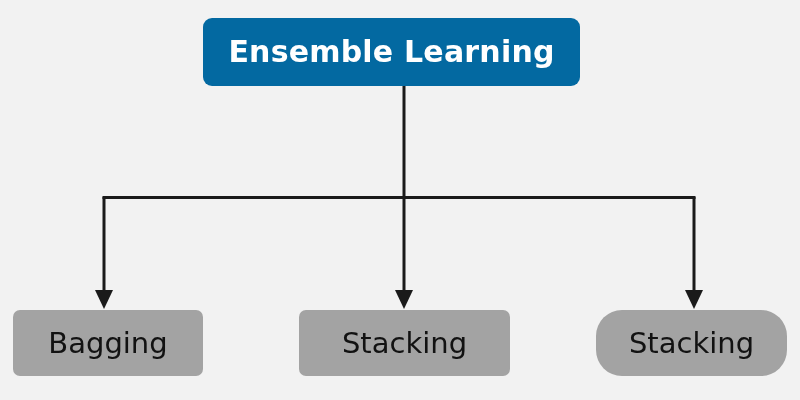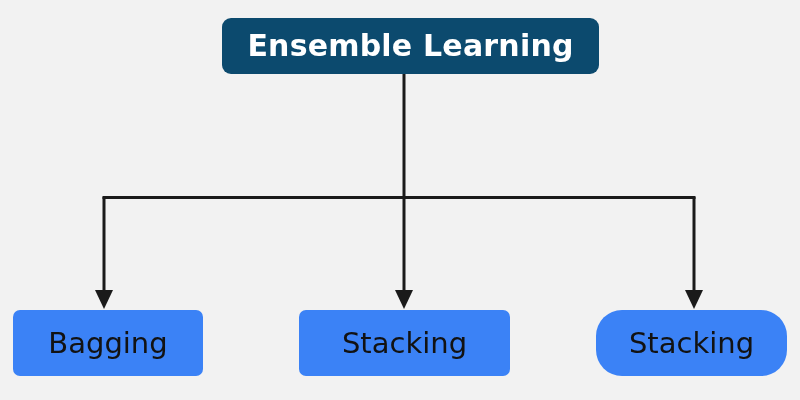--- a/index.html
+++ b/index.html
@@ -31,34 +31,34 @@
   .node {
     position: absolute;
     box-sizing: border-box;
     display: flex;
     align-items: center;
     justify-content: center;
     text-align: center;
     line-height: 1;
   }
   .node-root {
-    left: 222px;
+    left: 203px;
     top: 18px;
     width: 377px;
-    height: 56px;
-    background: #0c4a6e;
+    height: 68px;
+    background: #0369a1;
     border-radius: 9px;
     color: #ffffff;
     font-size: 30px;
     font-weight: bold;
     letter-spacing: 0.2px;
   }
   .node-leaf {
     height: 66px;
-    background: #3b82f6;
+    background: #a3a3a3;
     border-radius: 7px;
     color: #121212;
     font-size: 29px;
     font-weight: normal;
   }
   .node-leaf-0 {
     left: 13px;
     top: 310px;
     width: 190px;
   }

